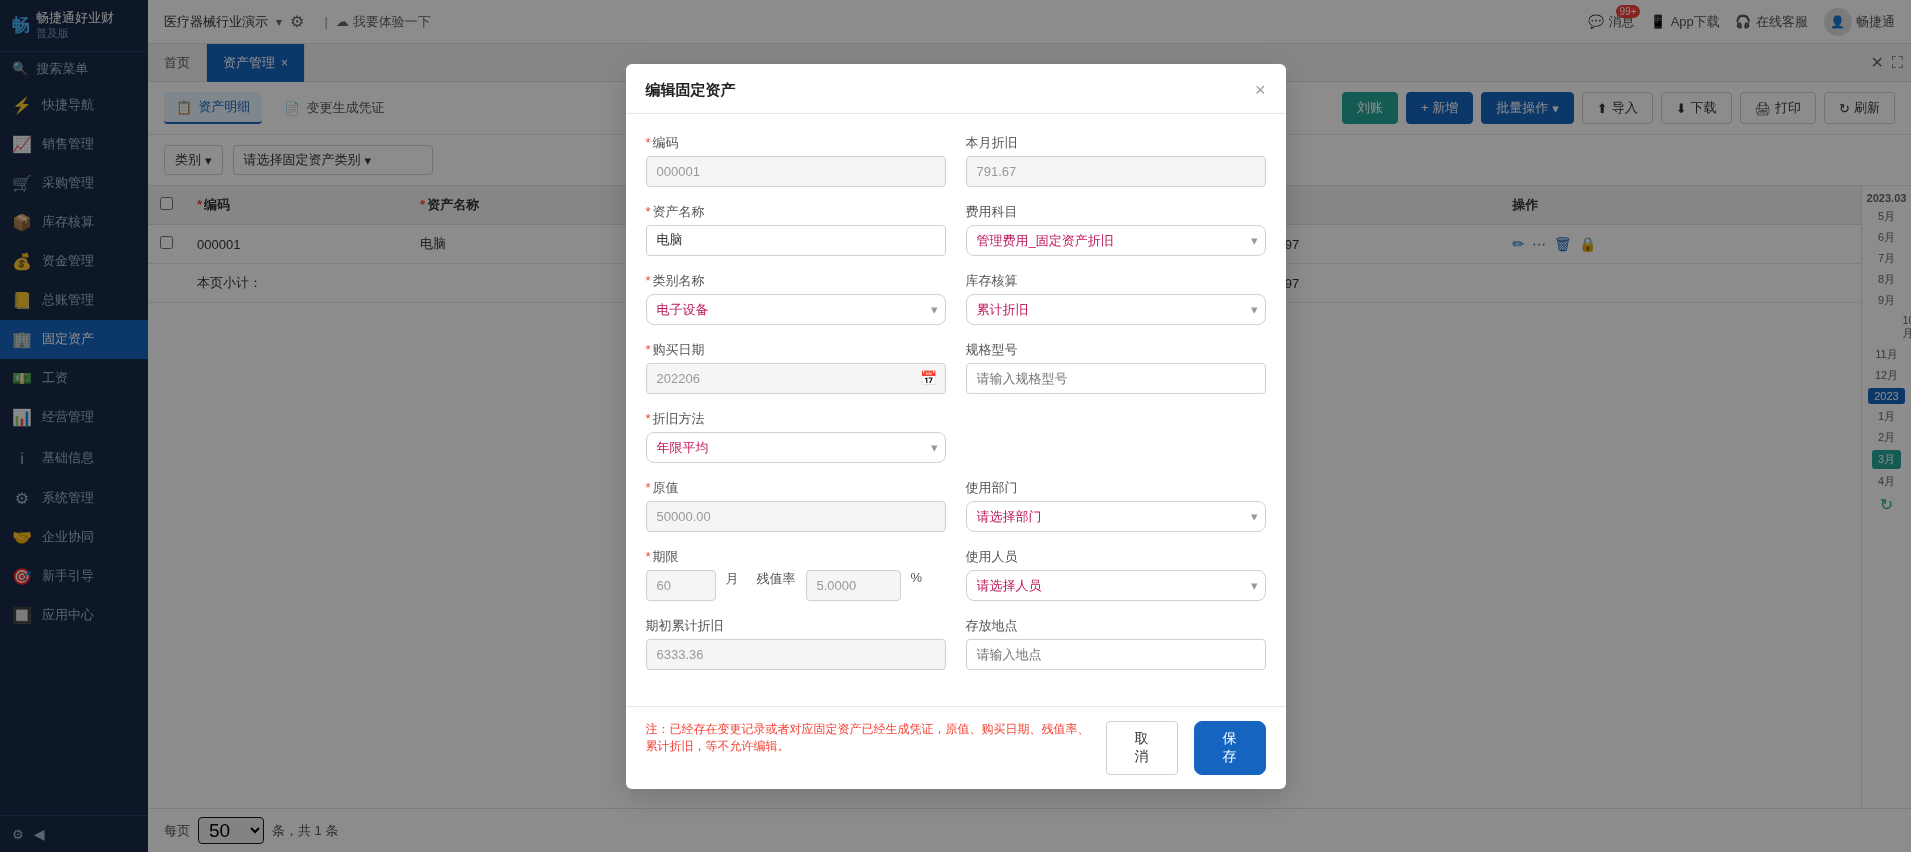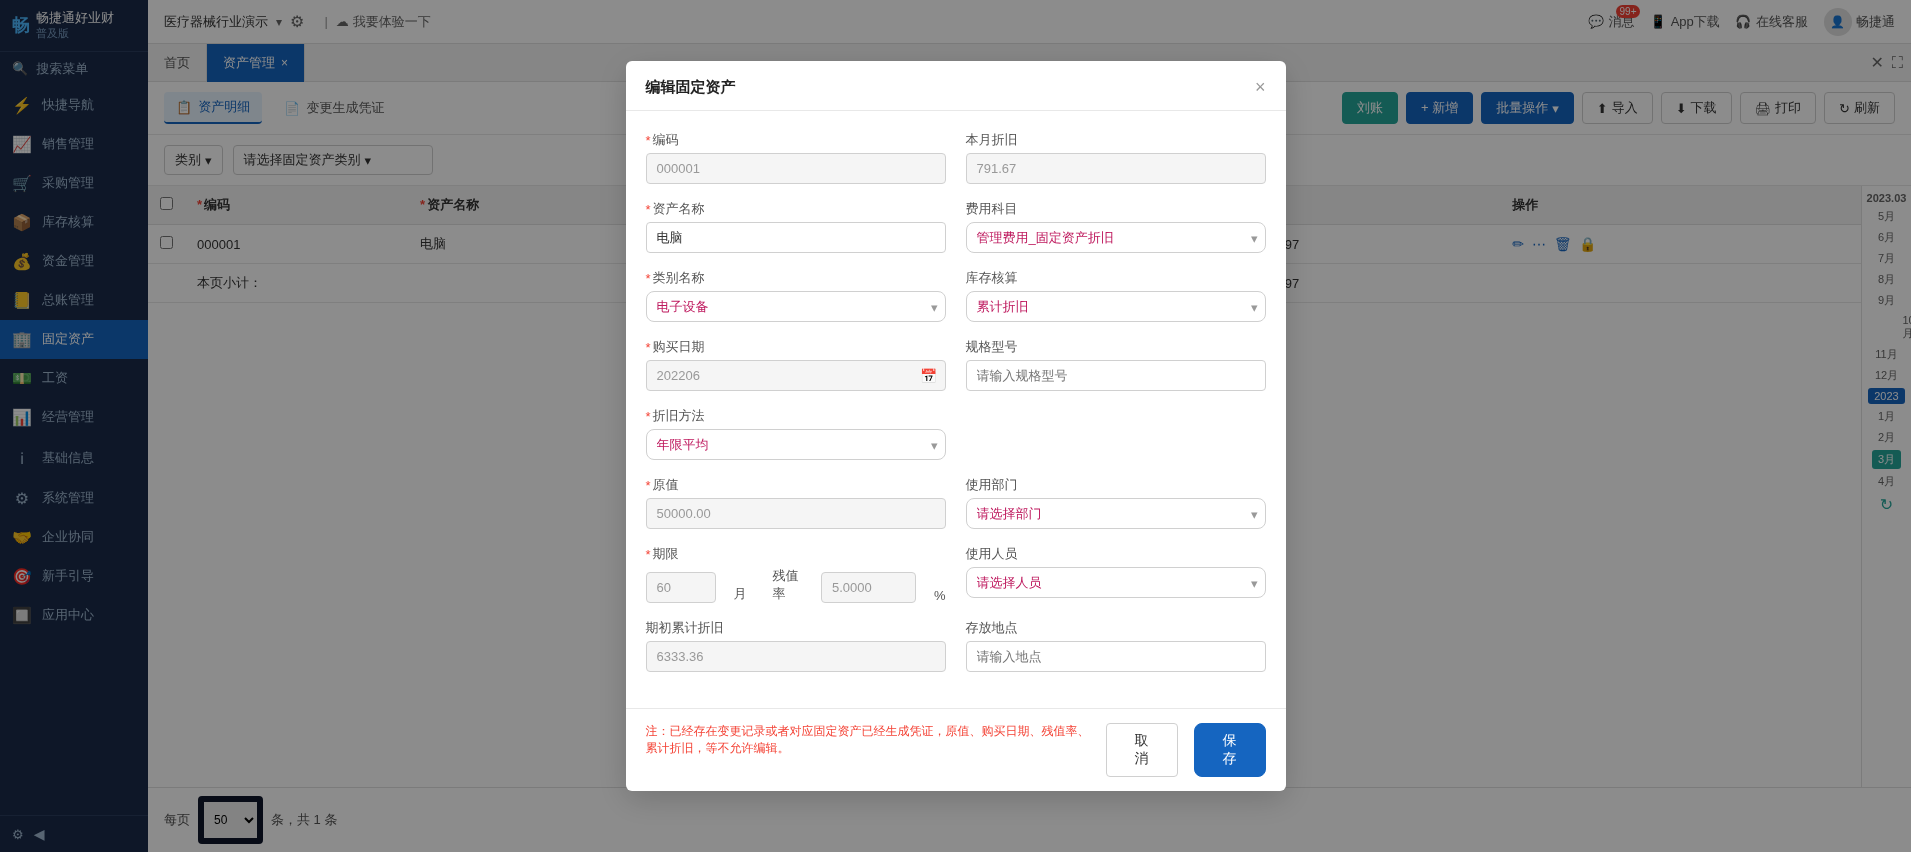--- a/index.html
+++ b/index.html
@@ -176,21 +176,21 @@
     .pagination {
       background: #fff;
       padding: 8px 16px;
       display: flex;
       align-items: center;
       gap: 8px;
       border-top: 1px solid #e0e0e0;
       font-size: 13px;
       color: #555;
     }
-    .pagination select { border: 6px solid #0f172a; border-radius: 4px; padding: 10px 6px; font-size: 12px; }
+    .pagination select { border: 1px solid #0f172a; border-radius: 4px; padding: 1px 6px; font-size: 19px; }
 
     
     .overlay {
       position: fixed;
       top: 0; left: 0; right: 0; bottom: 0;
       background: rgba(0,0,0,0.45);
       z-index: 1000;
       display: flex;
       align-items: center;
       justify-content: center;
@@ -230,21 +230,21 @@
       background: #fff;
       outline: none;
       width: 100%;
     }
     .field-input:disabled, .field-input.readonly { background: #f5f5f5; color: #999; }
     .field-input-with-icon { position: relative; }
     .field-input-with-icon .field-icon { position: absolute; right: 8px; top: 50%; transform: translateY(-50%); color: #999; font-size: 14px; cursor: pointer; }
     .field-select-wrapper { position: relative; }
     .field-select-wrapper select { appearance: none; width: 100%; border: 1px solid #d0d0d0; border-radius: 8px; padding: 7px 30px 7px 10px; font-size: 13px; background: #fff; color: #be185d; outline: none; cursor: pointer; }
     .field-select-wrapper .chevron { position: absolute; right: 8px; top: 50%; transform: translateY(-50%); color: #999; pointer-events: none; }
-    .period-row { display: flex; align-items: flex-end; gap: 18px; }
+    .period-row { display: flex; align-items: flex-start; gap: 10px; }
     .period-row .field-input { width: 70px; }
     .period-label { color: #555; font-size: 13px; }
     .modal-footer {
       padding: 14px 20px;
       border-top: 1px solid #e8e8e8;
       display: flex;
       flex-direction: row;
       gap: 10px;
     }
     .modal-note { font-size: 12px; color: #f44336; }

